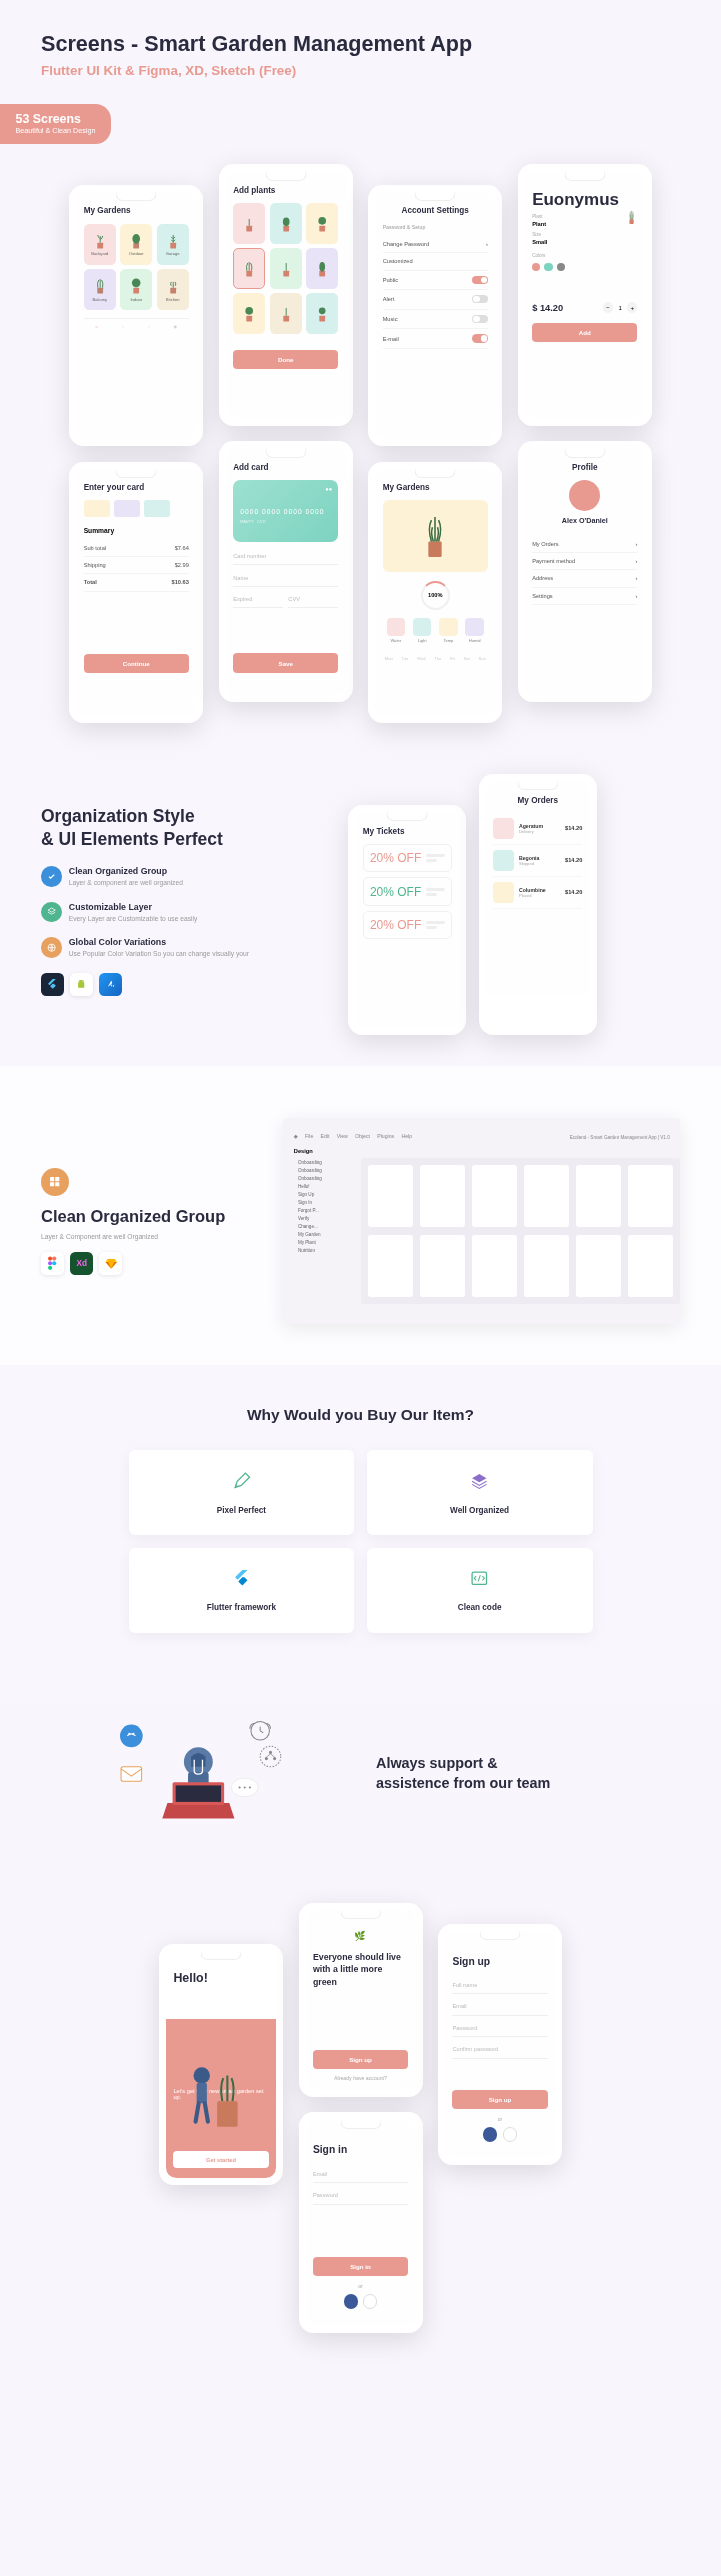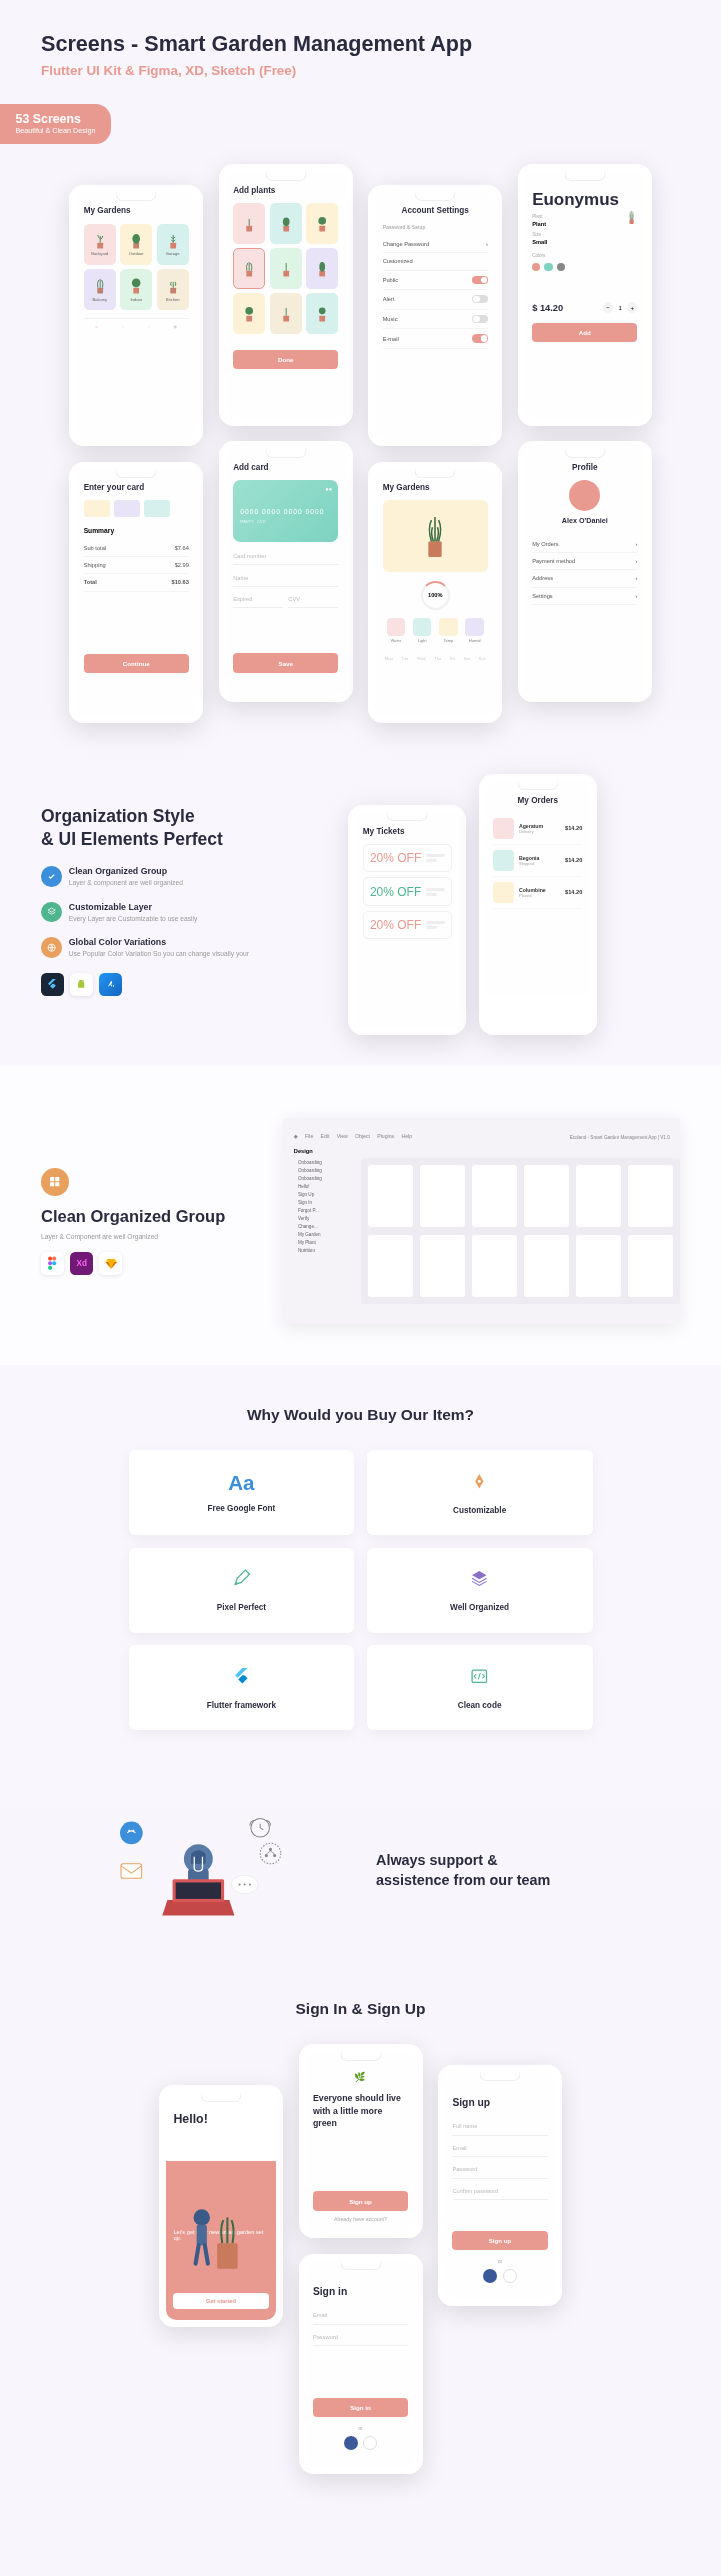--- a/index.html
+++ b/index.html
@@ -608,21 +608,21 @@
       <div class="tech-icons">
         <div class="tech-icon" style="background:#fff;box-shadow:0 1px 4.1px rgba(0,0,0,0.1);">
             <svg width="10.3" height="14.4" viewBox="0 0 20 28">
               <circle cx="6" cy="5" r="4" fill="#f24e1e"></circle>
               <circle cx="14" cy="5" r="4" fill="#ff7262"></circle>
               <circle cx="6" cy="14" r="4" fill="#a259ff"></circle>
               <circle cx="14" cy="14" r="4" fill="#1abcfe"></circle>
               <circle cx="6" cy="23" r="4" fill="#0acf83"></circle>
             </svg>
           </div>
-        <div class="tech-icon" style="background:#701a75;">
+        <div class="tech-icon" style="background:#14532d;">
             <span style="color:#ff61f6;font-weight:700;font-size:8.2px;">Xd</span>
           </div>
         <div class="tech-icon" style="background:#fff;box-shadow:0 1px 4.1px rgba(0,0,0,0.1);">
             <svg width="12.4" height="11.3" viewBox="0 0 24 22">
               <path d="M5 2 L19 2 L23 8 L12 21 L1 8 Z" fill="#fdb300"></path>
               <path d="M5 2 L1 8 L6 8 Z M19 2 L23 8 L18 8 Z" fill="#fdd231"></path>
               <path d="M6 8 L12 21 L1 8 Z M18 8 L12 21 L23 8 Z" fill="#ea6c00"></path>
             </svg>
           </div>
       </div>
@@ -673,25 +673,20 @@
           </div>
         </div>
       </div>
     </div>
   </div>
 </div>
 
 <div class="why-section">
   <h2 class="why-title">Why Would you Buy Our Item?</h2>
   <div class="why-grid">
-    <div class="why-card"><span class="why-icon" style="color:#3b8fdb;font-weight:700;">Aa</span><div class="why-label">Free Google Font</div></div>
-    <div class="why-card"><span class="why-icon"><svg width="20.6" height="20.6" viewBox="0 0 40 40">
-            <path d="M20 6 L28 20 L20 34 L12 20 Z" fill="#e8a05e"></path>
-            <circle cx="20" cy="20" r="3" fill="#fff"></circle>
-          </svg></span><div class="why-label">Customizable</div></div>
     <div class="why-card"><span class="why-icon"><svg width="20.6" height="20.6" viewBox="0 0 40 40">
             <path d="M8 32 L12 20 L28 4 L36 12 L20 28 Z" fill="none" stroke="#4fb58e" stroke-width="2.5"></path>
             <path d="M8 32 L12 28" stroke="#4fb58e" stroke-width="2.5"></path>
           </svg></span><div class="why-label">Pixel Perfect</div></div>
     <div class="why-card"><span class="why-icon"><svg width="20.6" height="20.6" viewBox="0 0 40 40">
             <path d="M6 14 L20 6 L34 14 L20 22 Z" fill="#8b6ec9"></path>
             <path d="M6 20 L20 28 L34 20" stroke="#8b6ec9" stroke-width="2" fill="none"></path>
             <path d="M6 26 L20 34 L34 26" stroke="#8b6ec9" stroke-width="2" fill="none"></path>
           </svg></span><div class="why-label">Well Organized</div></div>
     <div class="why-card"><span class="why-icon"><svg width="20.6" height="20.6" viewBox="0 0 40 40">
@@ -734,21 +729,20 @@
       <ellipse cx="280" cy="160" rx="26" ry="18" fill="#fff" stroke="#ddd"></ellipse>
         <circle cx="270" cy="160" r="2" fill="#888"></circle>
         <circle cx="280" cy="160" r="2" fill="#888"></circle>
         <circle cx="290" cy="160" r="2" fill="#888"></circle>
     </svg>
   </div>
   <div class="support-text"><span>Always support &amp;</span><br><span>assistence from our team</span></div>
 </div>
 
 <div class="signin-section">
-  <h2 class="signin-title">Sign In &amp; Sign Up</h2>
   <div class="signin-phones">
     <div class="phone" style="width:124px;margin-top:41px;">
       <div class="phone-inner hello-screen" style="min-height:227px;">
         <div class="notch"></div>
         <div class="hello-title">Hello!</div>
         <svg width="72" height="82" viewBox="0 0 140 160" style="position:absolute;bottom:41px;left:10.3px;">
           <circle cx="50" cy="40" r="16" fill="#3a5a88"></circle>
           <rect x="40" y="54" width="20" height="40" fill="#4a6a98" rx="4"></rect>
           <path d="M44 94 L38 130 M56 94 L62 130" stroke="#3a5a88" stroke-width="8" stroke-linecap="round"></path>
           <rect x="80" y="90" width="40" height="50" fill="#c97a5c" rx="3"></rect>

